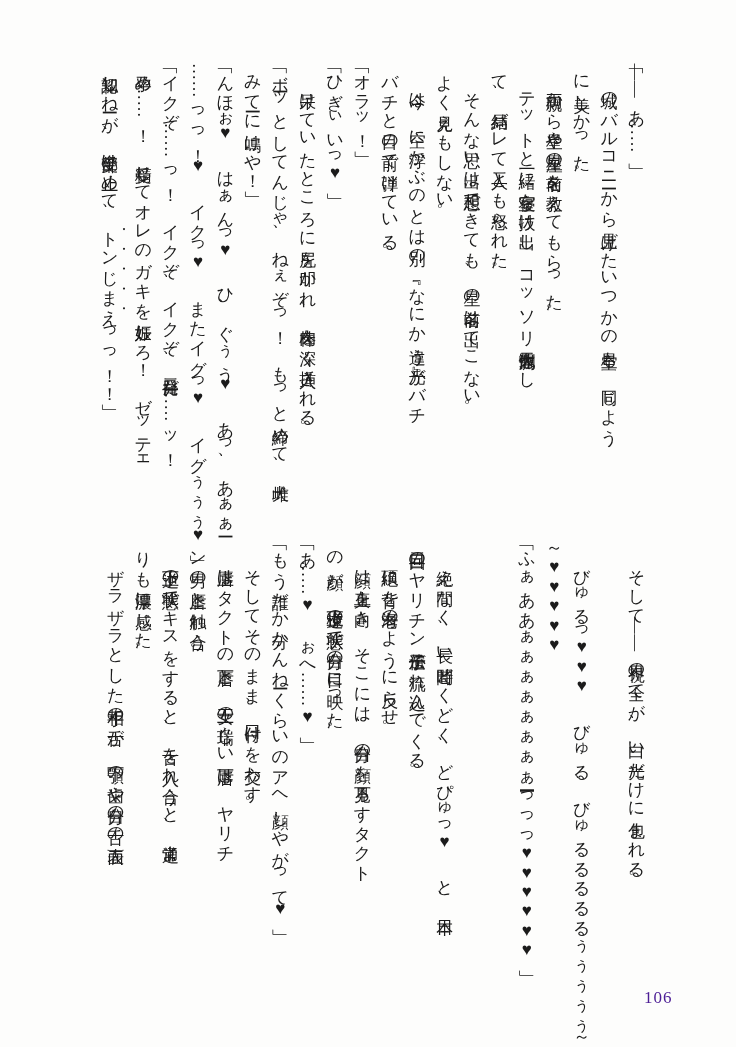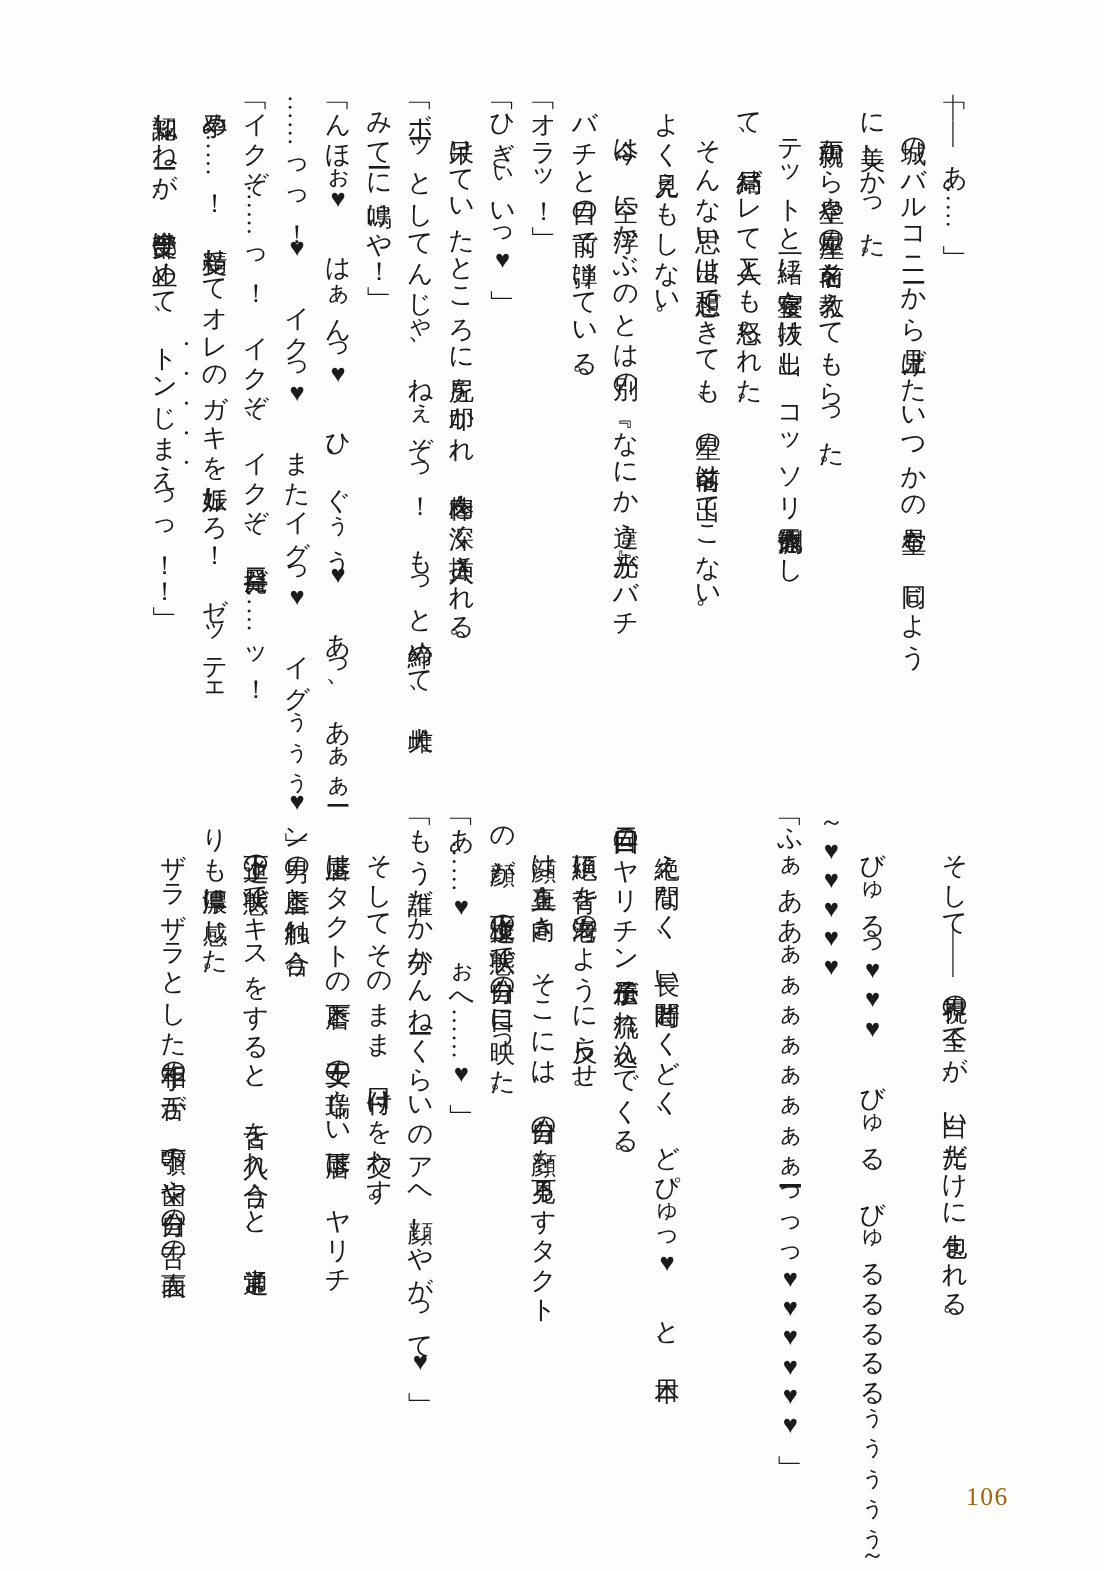--- a/index.html
+++ b/index.html
@@ -42,21 +42,21 @@
   }
   .em {
     text-emphasis: filled dot #1b1b1b;
     -webkit-text-emphasis: filled dot #1b1b1b;
   }
   .page-number {
     position: absolute;
     left: 644px;
     top: 988px;
     font-size: 17px;
-    color: #a16207;
+    color: #4c1d95;
     letter-spacing: 1px;
   }
 </style>
 </head>
 <body>
 
 <div class="page">
 
   <div id="top-block" class="vblock">
       <div class="col">「――あ……」</div>

